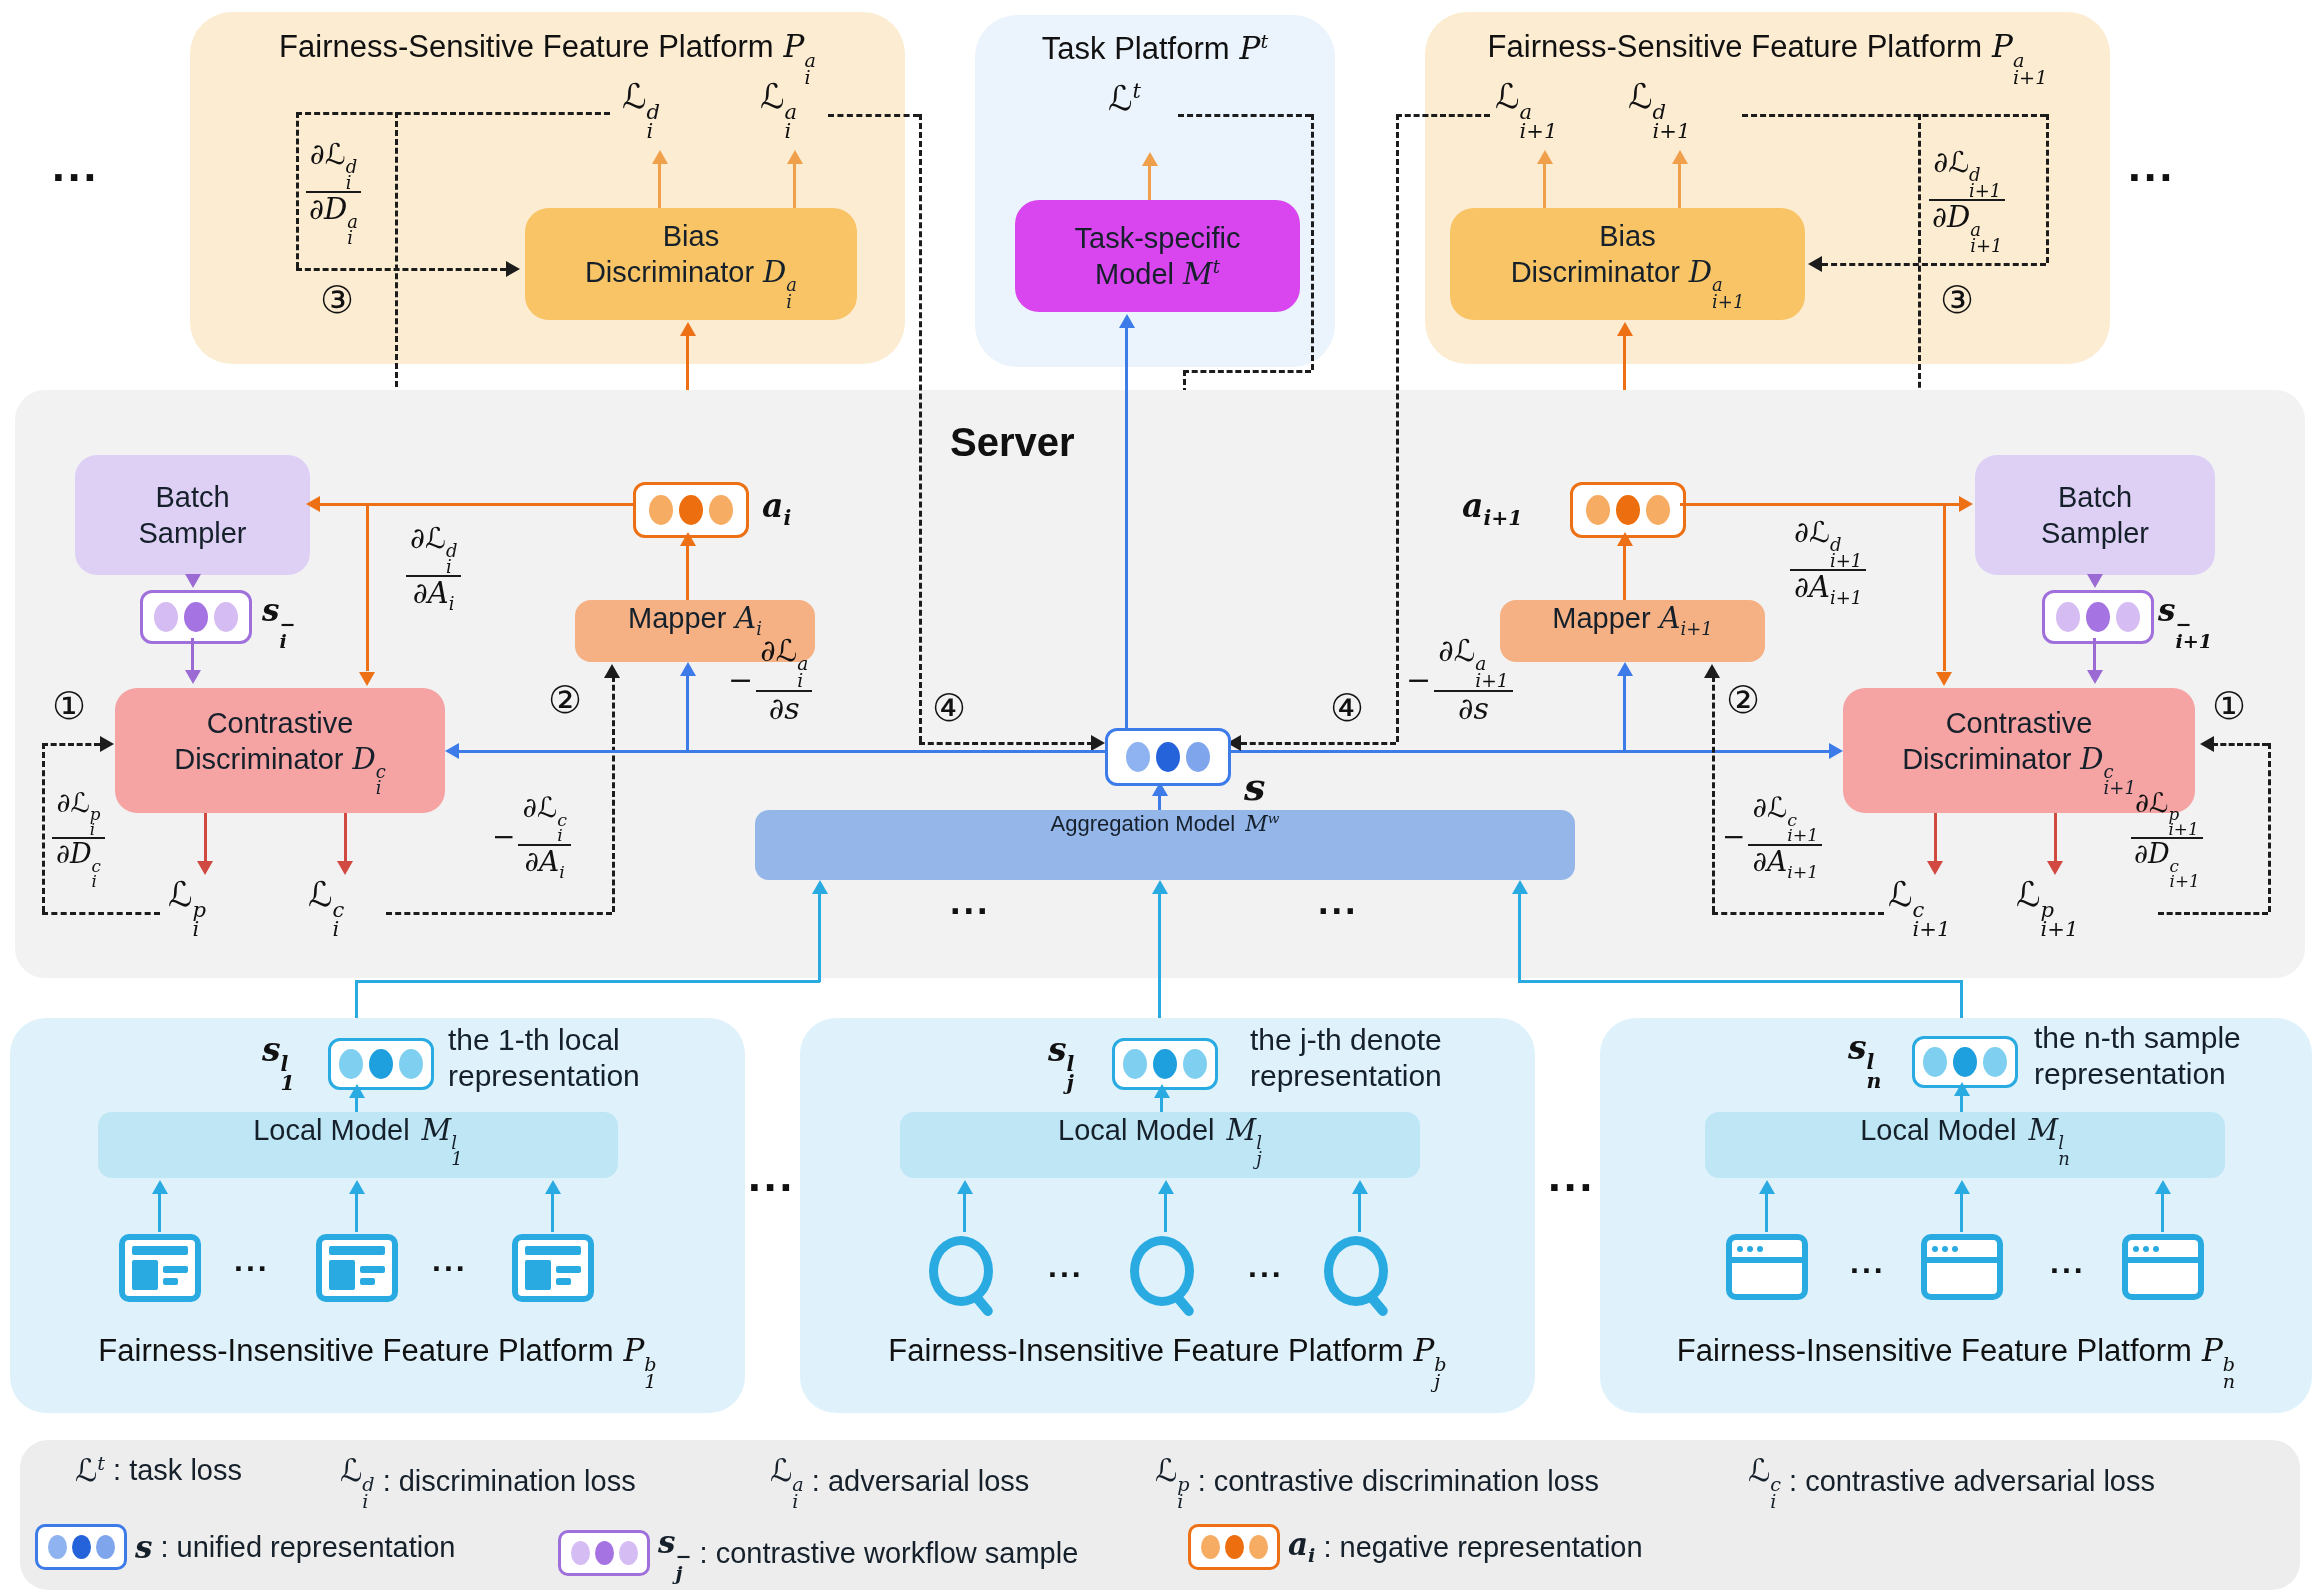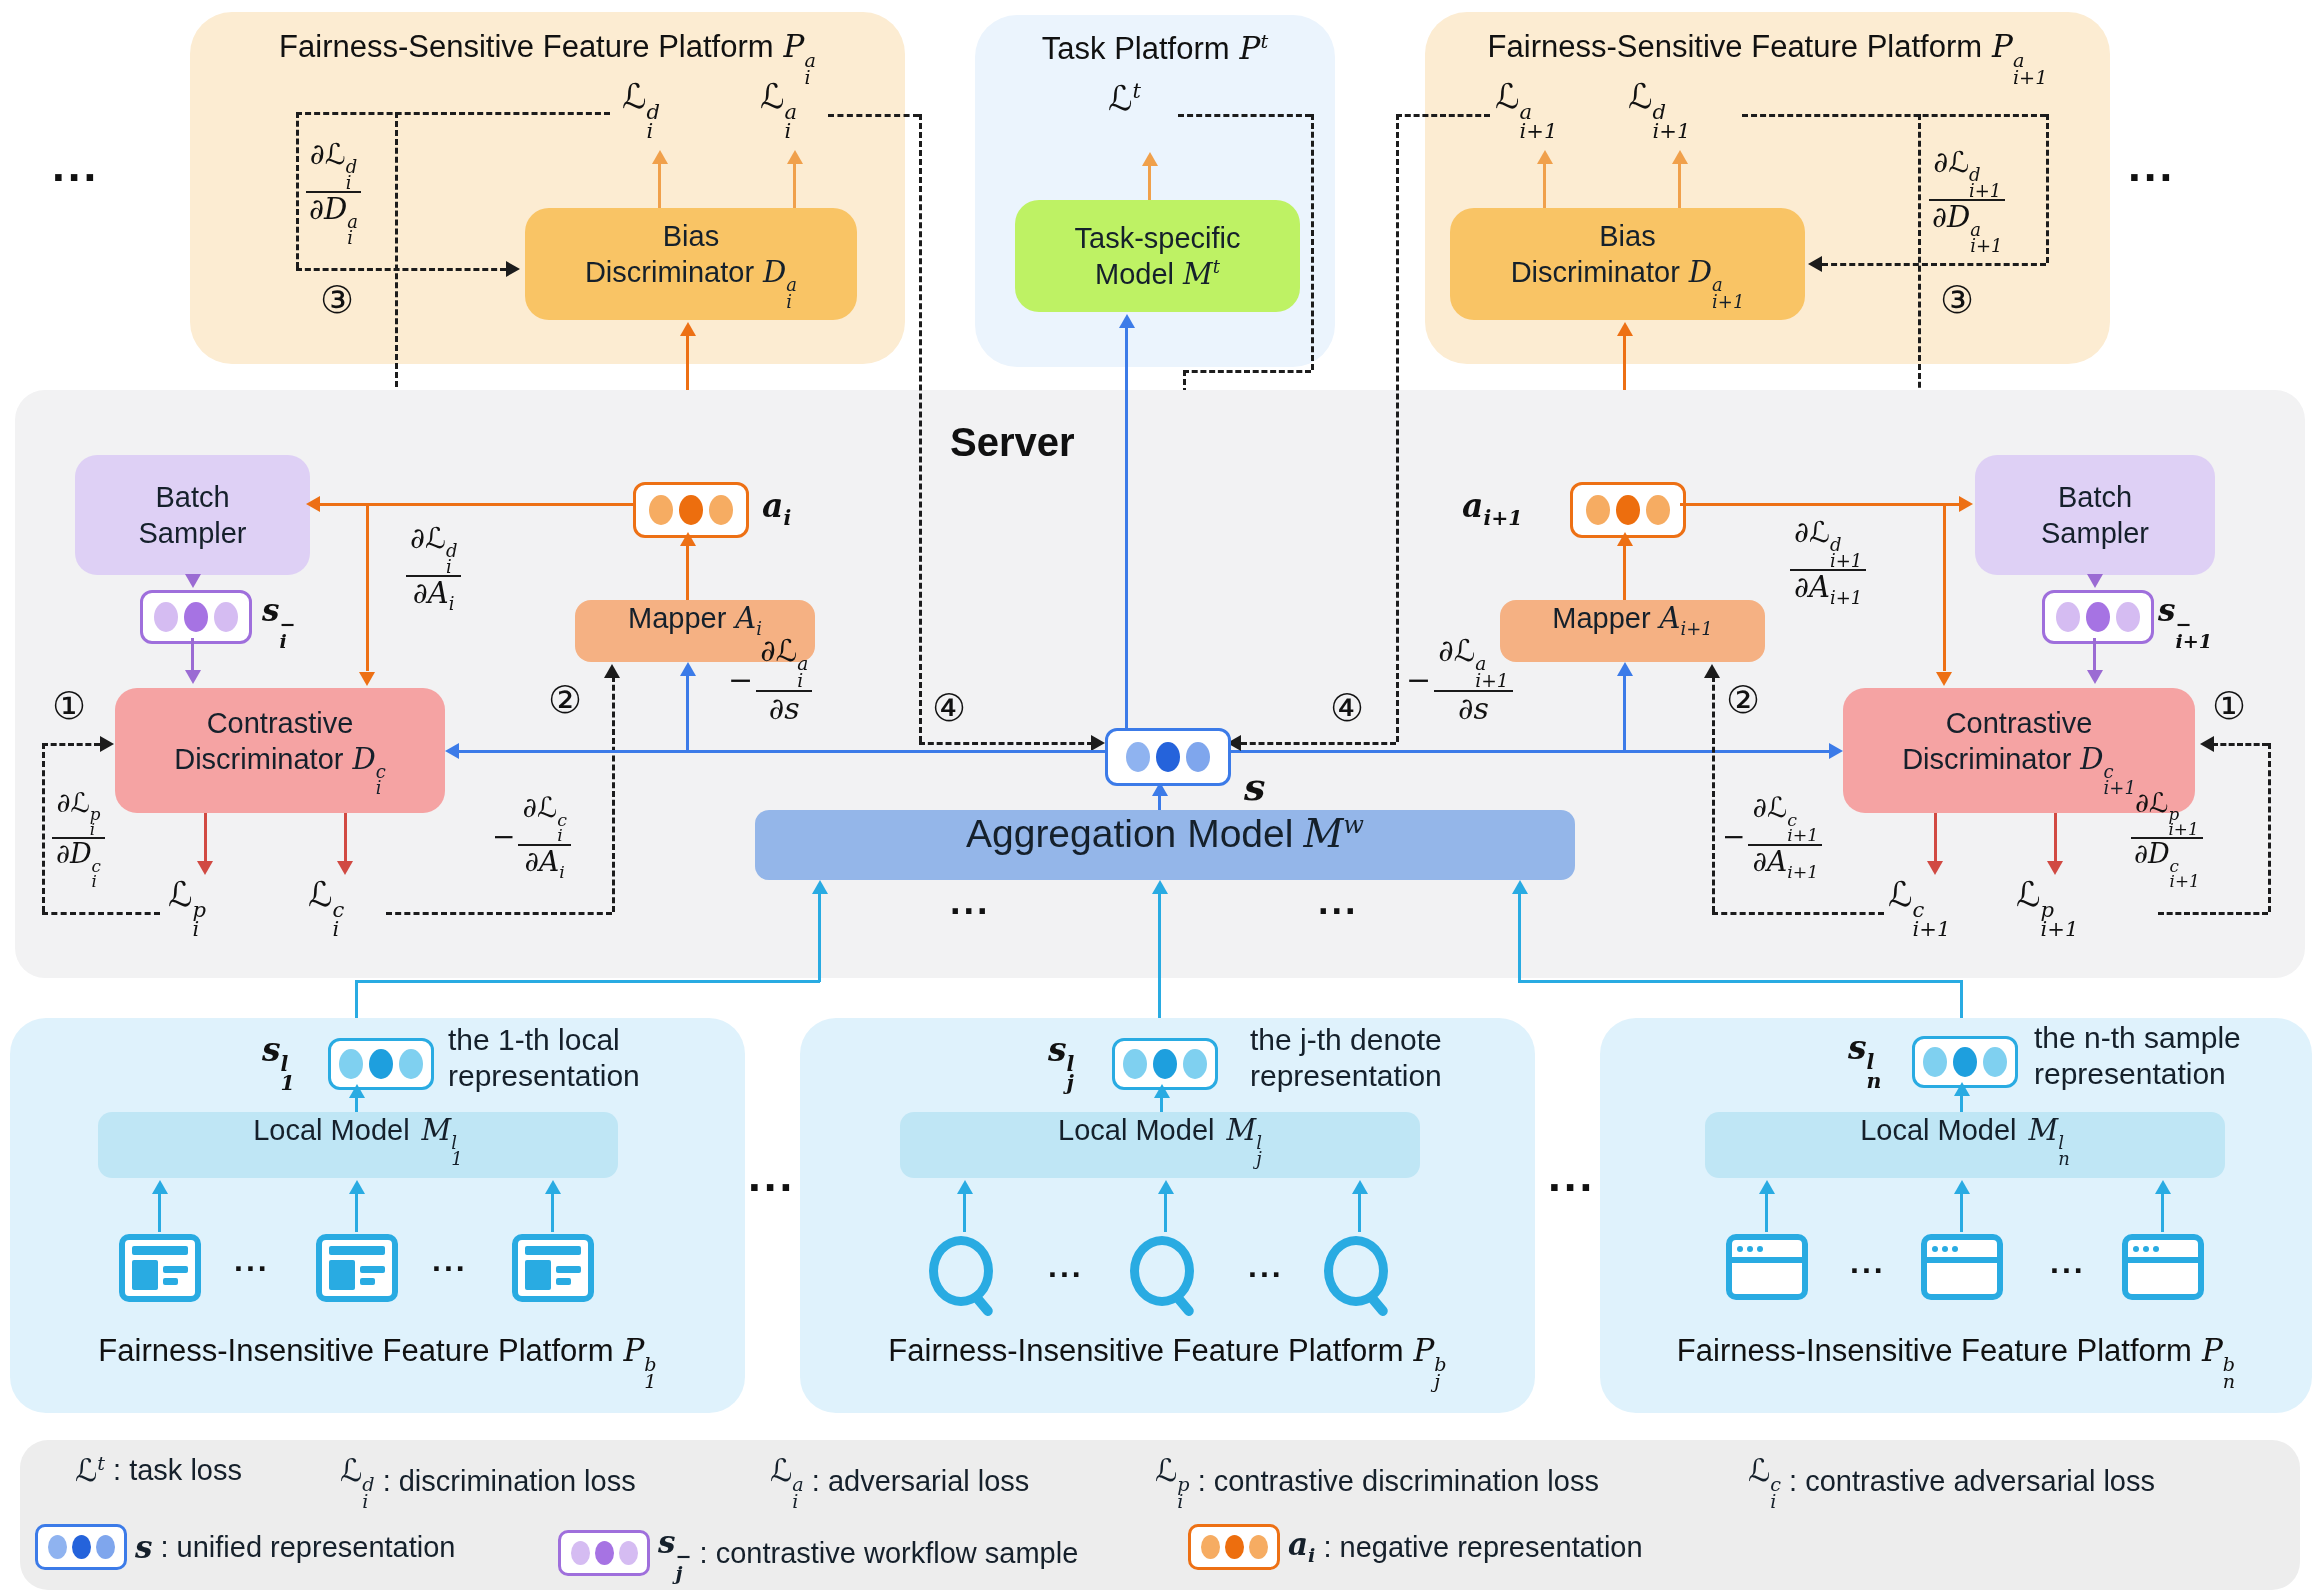--- a/index.html
+++ b/index.html
@@ -124,21 +124,21 @@
   <div class="dots" style="left:52px;top:138px;font-size:46px">...</div>
 
   <div class="abs" style="left:975px;top:15px;width:360px;height:352px;background:#EBF4FD;border-radius:42px"></div>
   <div class="ttl" style="left:975px;top:30px;width:360px;font-size:31px">
     <span>Task Platform</span>
     <span class="math">P<sup>t</sup></span>
   </div>
   <div class="mlabel" style="left:1108px;top:78px">ℒ<sup>t</sup></div>
   <i class="ar up" style="left:1142px;top:152px;color:#F0A04B"></i>
   <div class="lv" style="left:1148px;top:166px;height:34px;background:#F0A04B"></div>
-  <div class="box" style="left:1015px;top:200px;width:285px;height:112px;background:#bef264;border-radius:24px;font-size:29px">
+  <div class="box" style="left:1015px;top:200px;width:285px;height:112px;background:#d946ef;border-radius:24px;font-size:29px">
     <div>Task-specific</div>
     <div class="row">
         <span>Model</span>
       <span class="math">M<sup>t</sup></span>
       </div>
   </div>
   <div class="dh" style="left:1178px;top:114px;width:133px"></div>
   <div class="dv" style="left:1311px;top:114px;height:256px"></div>
   <div class="dh" style="left:1183px;top:370px;width:128px"></div>
   <div class="dv" style="left:1183px;top:370px;height:338px"></div>
@@ -324,21 +324,21 @@
   <i class="ar lf" style="left:445px;top:743px;color:#3C7BE8"></i>
   <i class="ar rt" style="left:1829px;top:743px;color:#3C7BE8"></i>
   <div class="lv" style="left:1125px;top:328px;height:400px;background:#3C7BE8"></div>
   <i class="ar up" style="left:1119px;top:314px;color:#3C7BE8"></i>
   <div class="token" style="left:1105px;top:728px;width:120px;height:52px;border:3.5px solid #3C7BE8;z-index:5">
     <i style="background:#8FB3F0"></i>
       <i style="background:#2563DB"></i>
       <i style="background:#7FA6ED"></i>
   </div>
   <div class="mlabel vec" style="left:1244px;top:764px;font-size:38px">s</div>
-  <div class="box row" style="left:755px;top:810px;width:820px;height:70px;background:#94B6E9;border-radius:14px;font-size:39px;flex-direction:row;gap:10px">
+  <div class="box row" style="left:755px;top:810px;width:820px;height:70px;background:#94B6E9;border-radius:14px;font-size:22px;flex-direction:row;gap:10px">
     <span>Aggregation Model</span>
     <span class="math">M<sup>w</sup></span>
   </div>
   <i class="ar up" style="left:1152px;top:782px;color:#3C7BE8"></i>
   <div class="lv" style="left:1158px;top:796px;height:14px;background:#3C7BE8"></div>
   <div class="dots" style="left:950px;top:880px;font-size:38px">...</div>
   <div class="dots" style="left:1318px;top:880px;font-size:38px">...</div>
   <i class="ar up" style="left:812px;top:880px;color:#29ABE2"></i>
   <div class="lv" style="left:818px;top:894px;height:88px;background:#29ABE2"></div>
   <i class="ar up" style="left:1152px;top:880px;color:#29ABE2"></i>

